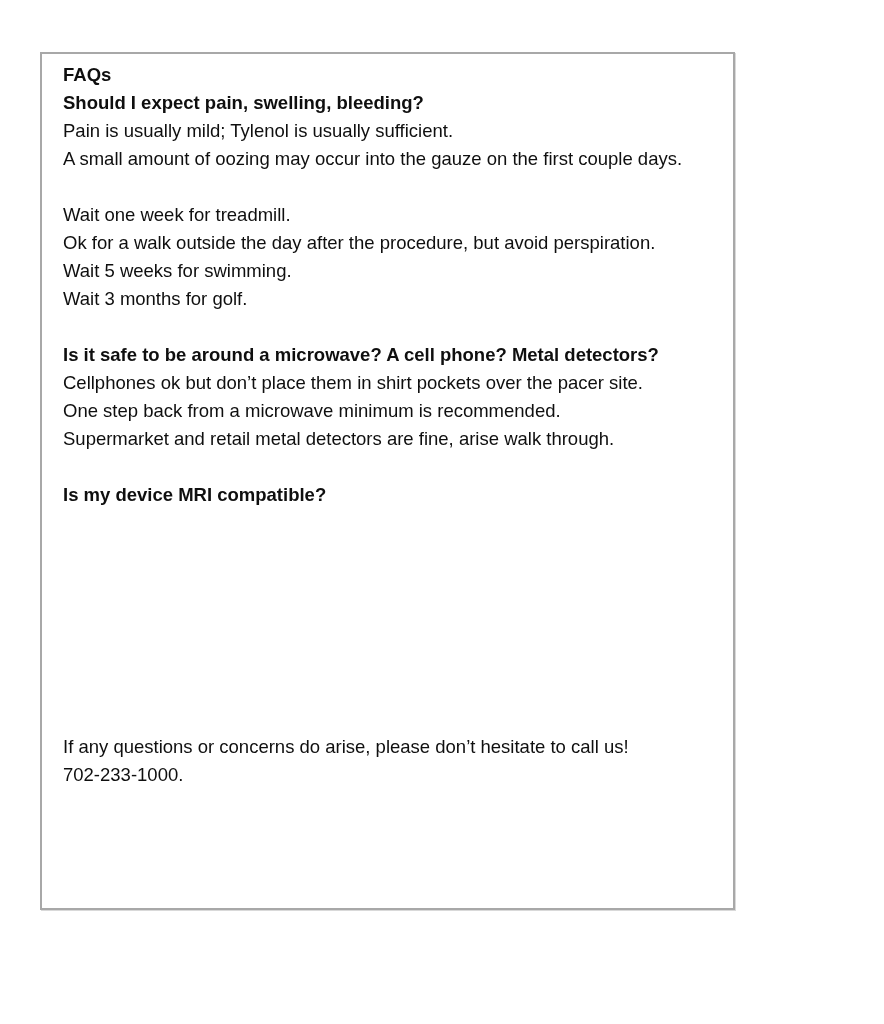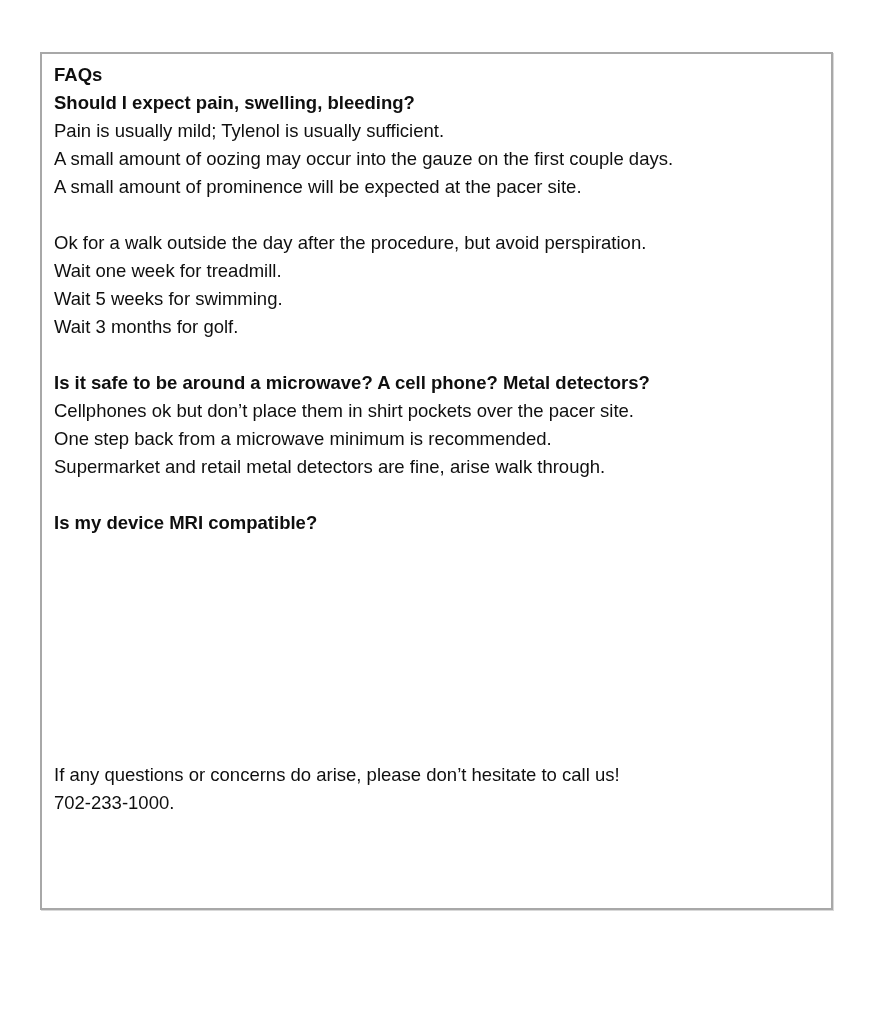--- a/index.html
+++ b/index.html
@@ -14,27 +14,27 @@
     position: relative;
     width: 884px;
     height: 1024px;
     background: #ffffff;
     overflow: hidden;
   }
   .textbox {
     position: absolute;
     left: 40px;
     top: 52px;
-    width: 793px;
+    width: 695px;
     height: 858px;
     box-sizing: border-box;
     border: 2px solid #a8a8a8;
     box-shadow: 1px 1px 0 #d9d9d9;
     background: #ffffff;
-    padding: 7px 6px 7px 12px;
+    padding: 7px 6px 7px 21px;
     color: #0f0f0f;
     font-size: 18.5px;
     line-height: 28px;
   }
   .line {
     height: 28px;
     white-space: nowrap;
     overflow: visible;
   }
   .bold {
@@ -48,26 +48,25 @@
 <body>
 
 <div class="page">
   <div class="textbox">
 
     <div class="line bold">FAQs</div>
 
     <div class="line bold">Should I expect pain, swelling, bleeding?</div>
     <div class="line">Pain is usually mild; Tylenol is usually sufficient.</div>
     <div class="line">A small amount of oozing may occur into the gauze on the first couple days.</div>
-    <div class="line">A small amount of prominence will be expected at the pacer site.</div>
 
     <div class="line blank"></div>
 
+    <div class="line">Wait one week for treadmill.</div>
     <div class="line">Ok for a walk outside the day after the procedure, but avoid perspiration.</div>
-    <div class="line">Wait one week for treadmill.</div>
     <div class="line">Wait 5 weeks for swimming.</div>
     <div class="line">Wait 3 months for golf.</div>
 
     <div class="line blank"></div>
 
     <div class="line bold">Is it safe to be around a microwave? A cell phone? Metal detectors?</div>
     <div class="line">Cellphones ok but don’t place them in shirt pockets over the pacer site.</div>
     <div class="line">One step back from a microwave minimum is recommended.</div>
     <div class="line">Supermarket and retail metal detectors are fine, arise walk through.</div>
 

